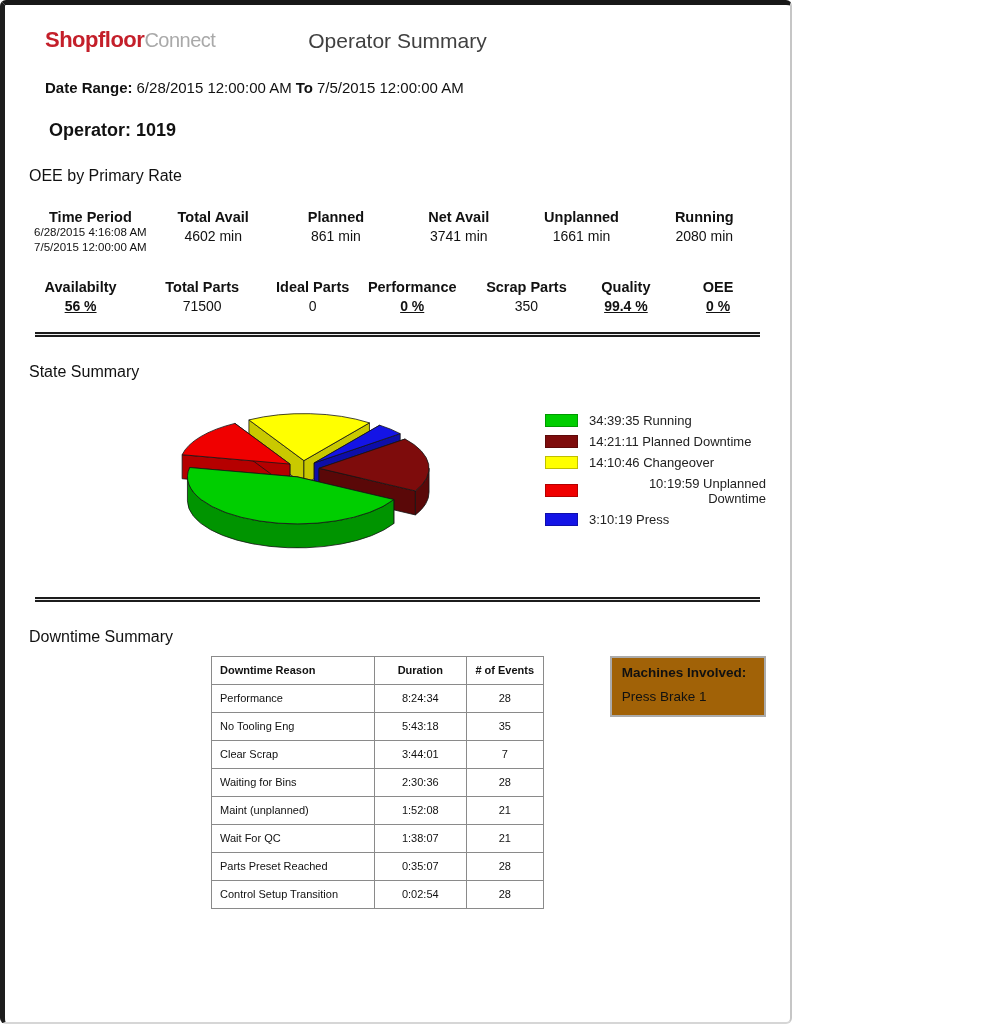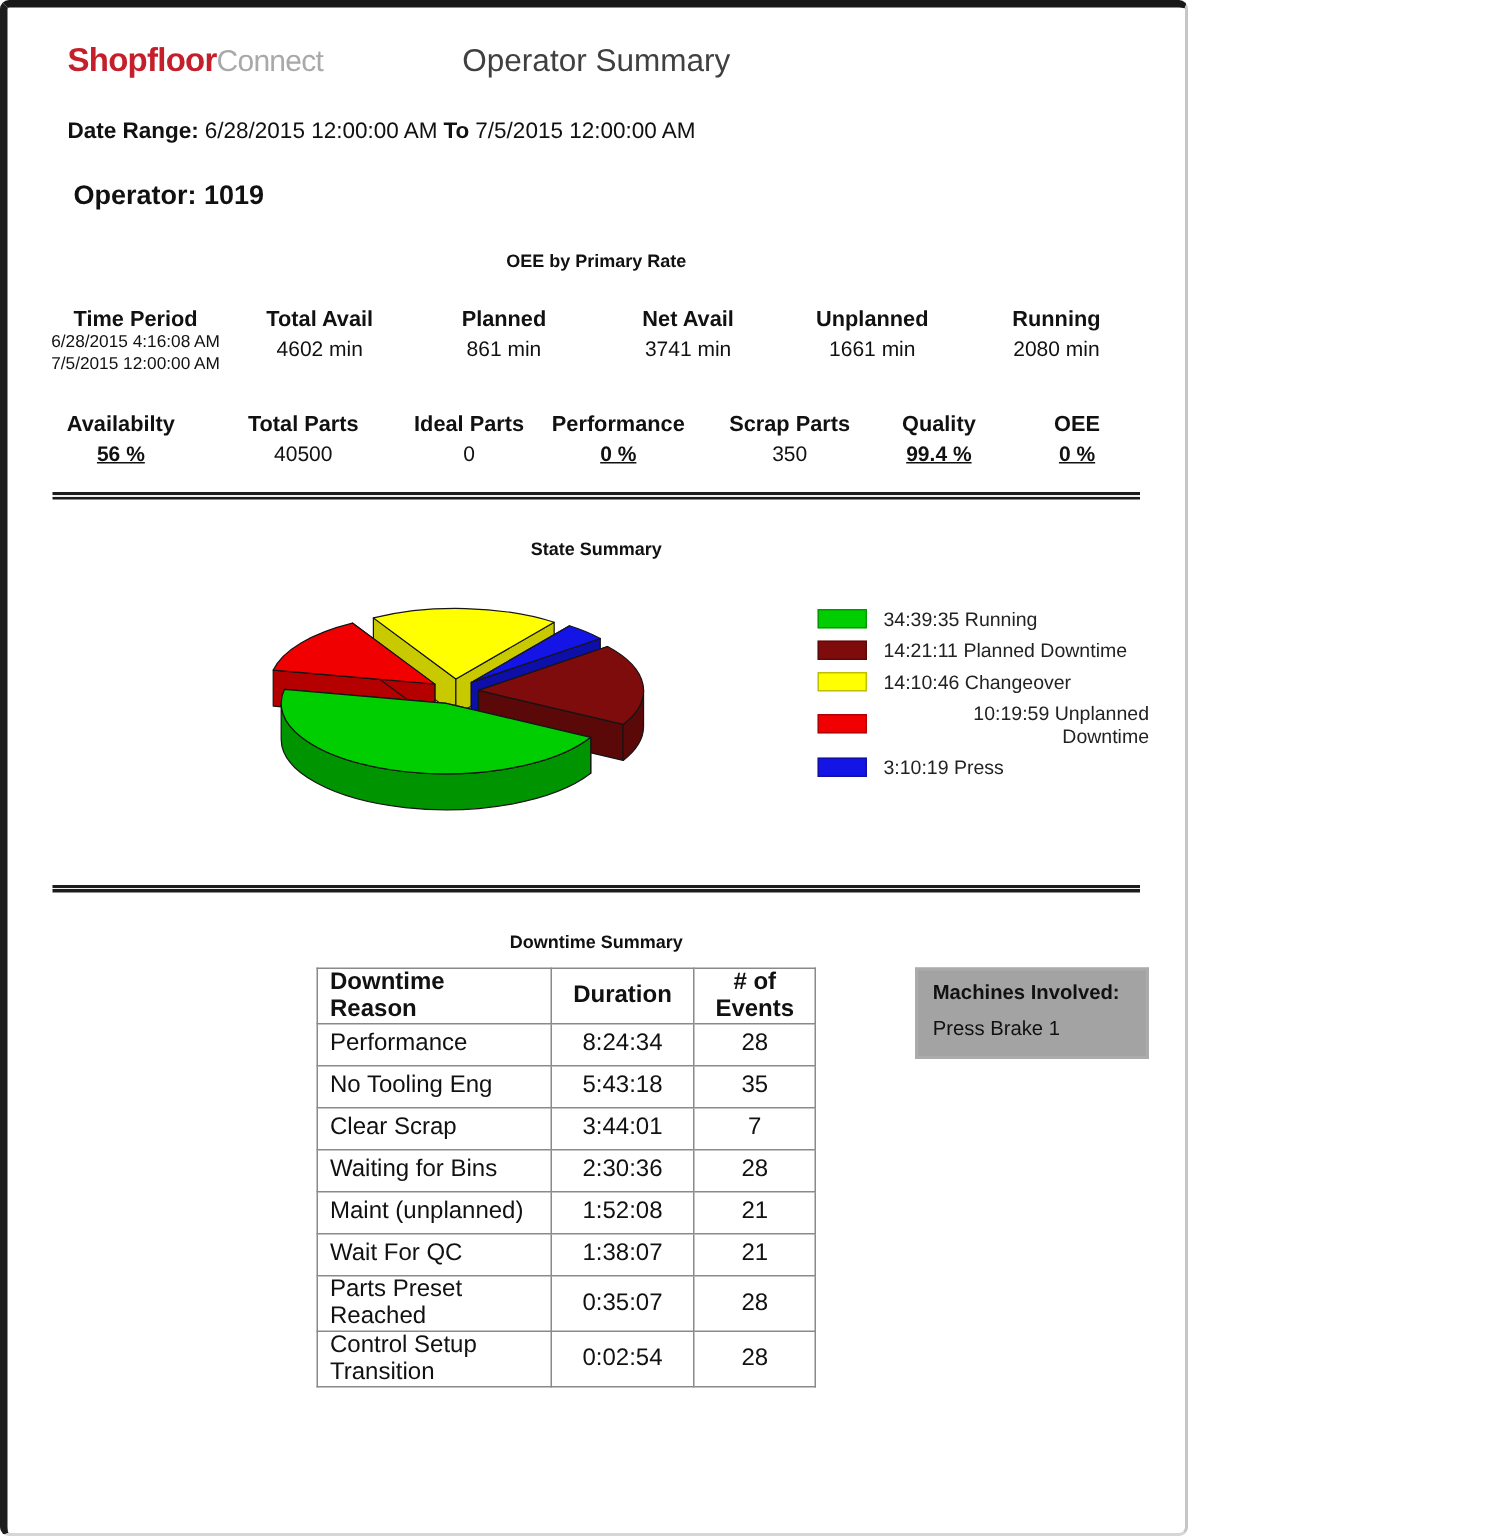--- a/index.html
+++ b/index.html
@@ -15,47 +15,47 @@
   .logo{position:absolute;left:16px;top:0;white-space:nowrap;}
   .logo-red{color:#c41f2a;font-weight:bold;font-size:22px;letter-spacing:-0.5px;}
   .logo-gray{color:#a9a9a9;font-size:20px;letter-spacing:-0.5px;}
   .report-title{text-align:center;font-size:21px;color:#404040;padding-top:2px;}
   
   .daterange{margin:22px 0 0 16px;font-size:15px;}
   .daterange b{margin-right:4px;}
   .daterange .to{margin:0 4px;}
   .operator-line{margin:24px 0 0 20px;font-size:18px;font-weight:bold;}
   
-  .section-title{margin-top:26px;text-align:center;font-weight:bold;font-size:12px;}
+  .section-title{margin-top:26px;text-align:left;font-weight:normal;font-size:16px;}
   .stat-row{display:flex;margin-top:24px;}
   #oee-row1 .stat{flex:0 0 16.66%;}
   .stat{text-align:center;box-sizing:border-box;}
   .stat-lbl{font-weight:bold;font-size:14.5px;}
   .stat-val{font-size:14px;margin-top:3px;}
   .stat-val.em{font-weight:bold;text-decoration:underline;}
   .stat-sub{font-size:11.5px;line-height:1.3;}
   .thick-rule{height:5px;margin:18px 6px 0 6px;
     background:linear-gradient(#1c1c1c 0 2px,#efefef 2px 3px,#1c1c1c 3px 5px);}
   
   .pie-row{display:flex;align-items:flex-start;margin-top:8px;}
   .pie-wrap{margin-left:126px;}
   .legend{margin-left:70px;margin-top:24px;text-align:right;}
   .legend-item{display:flex;align-items:center;margin-bottom:6px;}
   .swatch{width:33px;height:13px;margin-right:11px;border:1px solid rgba(0,0,0,0.25);box-sizing:border-box;}
   .legend-text{font-size:13px;color:#222;}
   
   .downtime-flex{display:flex;align-items:flex-start;margin-top:10px;}
-  table.dt{border-collapse:collapse;margin-left:182px;font-size:16px;}
+  table.dt{border-collapse:collapse;margin-left:182px;font-size:11px;}
   table.dt th,table.dt td{border:1px solid #8a8a8a;height:27px;padding:0 8px;}
   table.dt th{font-weight:bold;}
   .col-reason{width:228px;text-align:left;}
   .col-dur{width:104px;text-align:center;}
   .col-ev{width:84px;text-align:center;}
   td.center,th.center{text-align:center;}
-  .machines-box{margin-left:66px;border:2px solid #ababab;padding:7px 10px 11px 10px;width:186px;font-size:13.5px;background:#a3a3a3;}
+  .machines-box{margin-left:66px;border:2px solid #ababab;padding:7px 10px 11px 10px;width:186px;font-size:13.5px;background:#a16207;}
   .machines-label{font-weight:bold;margin-bottom:9px;}
   .machine-item{font-size:13.5px;}
 </style>
 </head>
 <body>
 
 <div class="page">
 
   <div class="header">
     <div class="logo"><span class="logo-red">Shopfloor</span><span class="logo-gray">Connect</span></div>
@@ -100,21 +100,21 @@
         <div class="stat-val">2080 min</div>
       </div>
     </div>
   <div class="stat-row" id="oee-row2">
       <div class="stat" style="flex: 0 0 14%;">
         <div class="stat-lbl">Availabilty</div>
         <div class="stat-val em">56 %</div>
       </div>
       <div class="stat" style="flex: 0 0 19%;">
         <div class="stat-lbl">Total Parts</div>
-        <div class="stat-val">40500</div>
+        <div class="stat-val">71500</div>
       </div>
       <div class="stat" style="flex: 0 0 11%;">
         <div class="stat-lbl">Ideal Parts</div>
         <div class="stat-val">0</div>
       </div>
       <div class="stat" style="flex: 0 0 16%;">
         <div class="stat-lbl">Performance</div>
         <div class="stat-val em">0 %</div>
       </div>
       <div class="stat" style="flex: 0 0 15%;">

